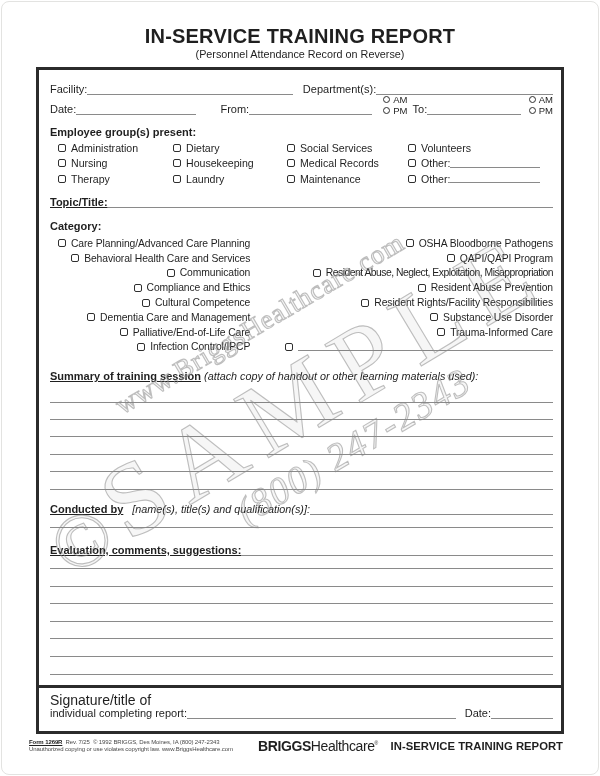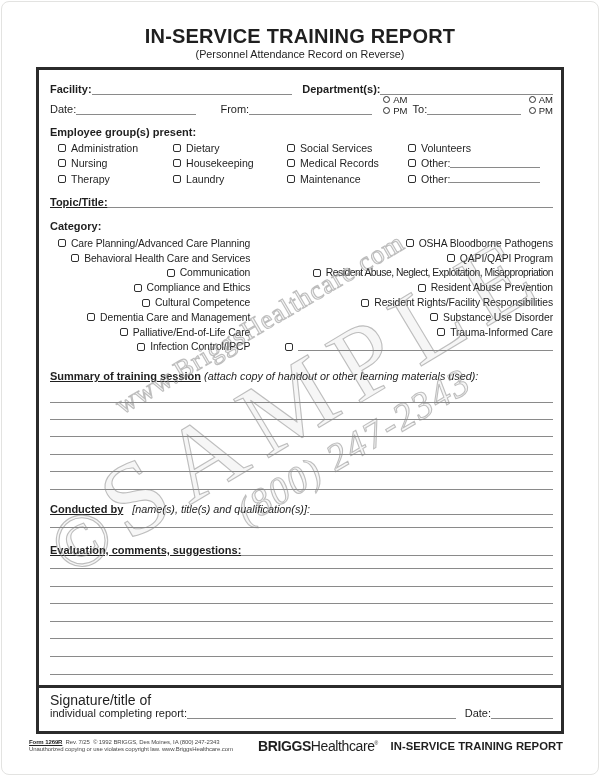--- a/index.html
+++ b/index.html
@@ -72,21 +72,21 @@
 <body>
 
 <div class="paper-edge"></div>
 
 <div class="title">IN-SERVICE TRAINING REPORT</div>
 <div class="subtitle">(Personnel Attendance Record on Reverse)</div>
 
 <div class="frame"></div>
 <div class="frame-divider"></div>
 
-<div class="fieldrow" style="left:50px; top:82px; width:503px;font-weight:bold;">
+<div class="fieldrow" style="left:50px; top:82px; width:503px;">
   <span class="lbl">Facility:</span>
   <span class="fill-line" style="flex-grow:207;"></span>
   <span class="lbl" style="margin-left:10px;">Department(s):</span>
   <span class="fill-line" style="flex-grow:178;"></span>
 </div>
 
 <div class="fieldrow" style="left:50px; top:102px; width:503px;">
   <span class="lbl">Date:</span>
   <span class="fill-line" style="flex-grow:122;"></span>
   <span class="lbl" style="margin-left:24px;text-align:center;">From:</span>

